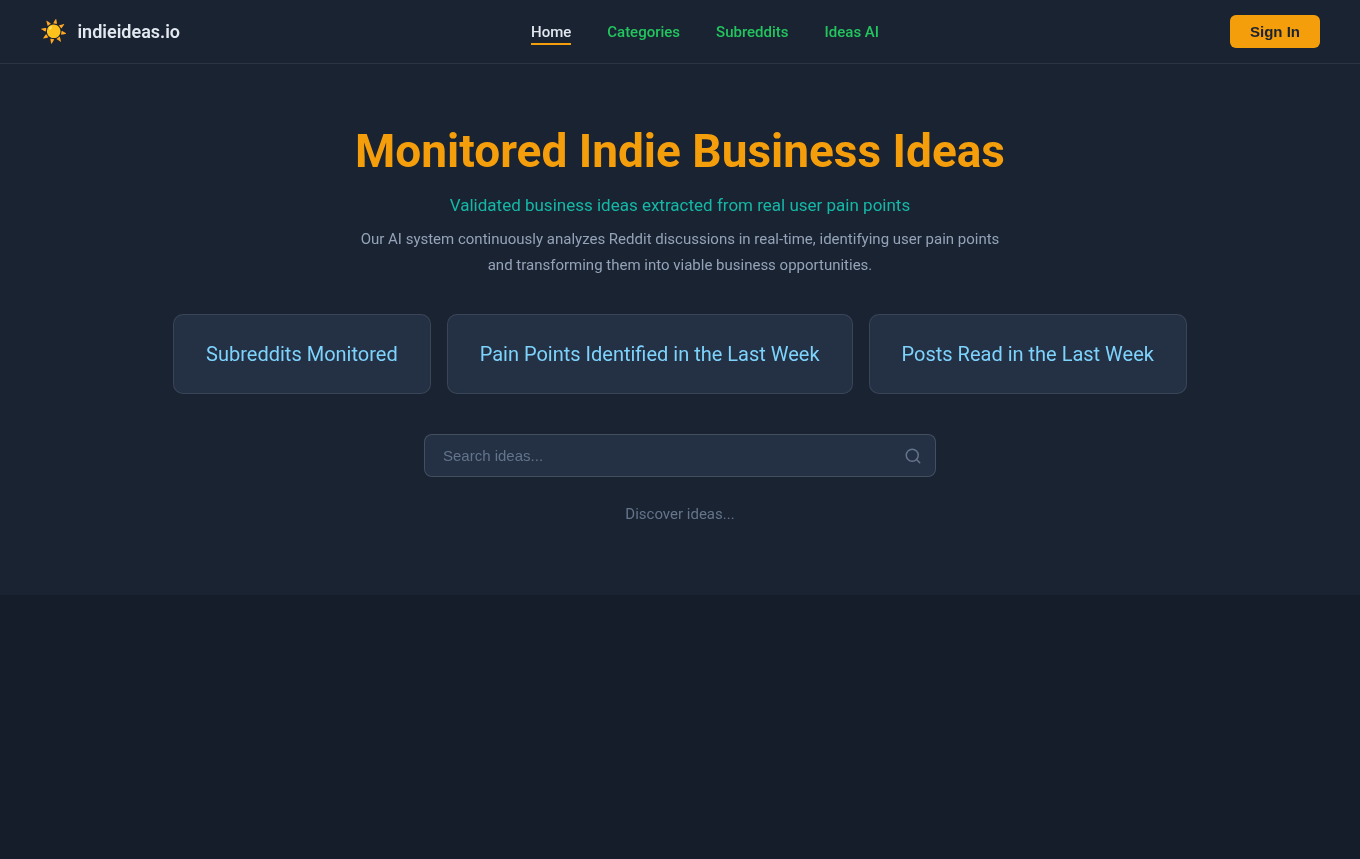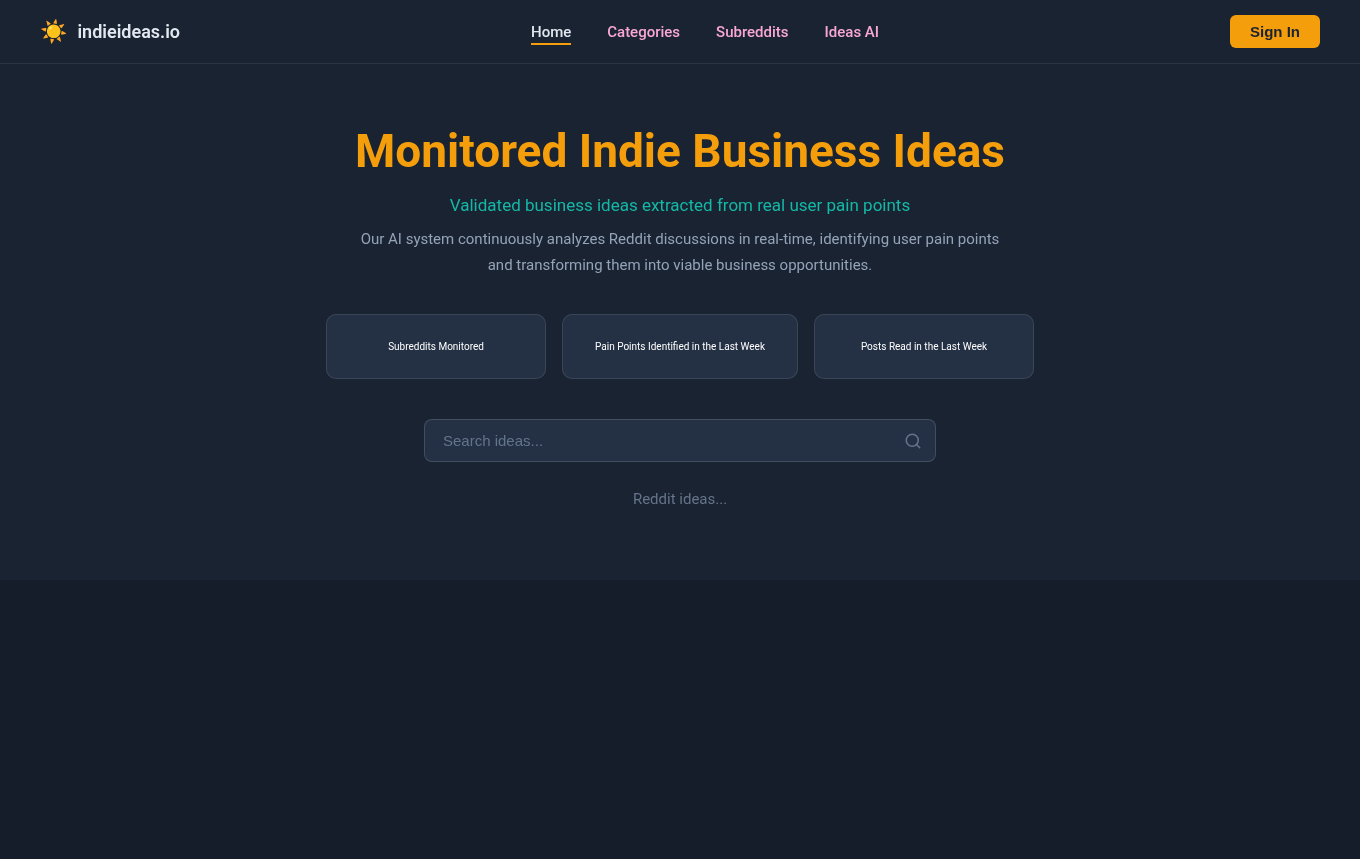--- a/index.html
+++ b/index.html
@@ -37,21 +37,21 @@
       font-size: 22px;
     }
 
     .navbar-nav {
       display: flex;
       align-items: flex-end;
       gap: 36px;
     }
 
     .nav-link {
-      color: #f9a8d4;
+      color: #22c55e;
       text-decoration: none;
       font-size: 15px;
       font-weight: 500;
       padding: 4px 0;
       cursor: pointer;
     }
 
     .nav-link.active {
       color: #e2e8f0;
       border-bottom: 2px solid #f59e0b;
@@ -115,22 +115,22 @@
     .stat-card {
       background-color: #243044;
       border: 1px solid rgba(255,255,255,0.1);
       border-radius: 10px;
       padding: 24px 32px;
       min-width: 220px;
       text-align: center;
     }
 
     .stat-label {
-      font-size: 10px;
-      color: #ffffff;
+      font-size: 20px;
+      color: #7dd3fc;
       line-height: 1.5;
     }
 
     
     .search-wrapper {
       display: flex;
       justify-content: center;
       margin-bottom: 28px;
     }
 
@@ -227,16 +227,16 @@
       <input class="search-input" type="text" placeholder="Search ideas..." style="">
       <button class="search-icon-btn">
         <svg width="18" height="18" viewBox="0 0 24 24" fill="none" stroke="currentColor" stroke-width="2" stroke-linecap="round" stroke-linejoin="round">
           <circle cx="11" cy="11" r="8"></circle>
           <line x1="21" y1="21" x2="16.65" y2="16.65"></line>
         </svg>
       </button>
     </div>
   </div>
 
-  <p class="loading-text">Reddit ideas...</p>
+  <p class="loading-text">Discover ideas...</p>
 </section>
 
 <div class="bottom-panel"></div>
 
 </body></html>

